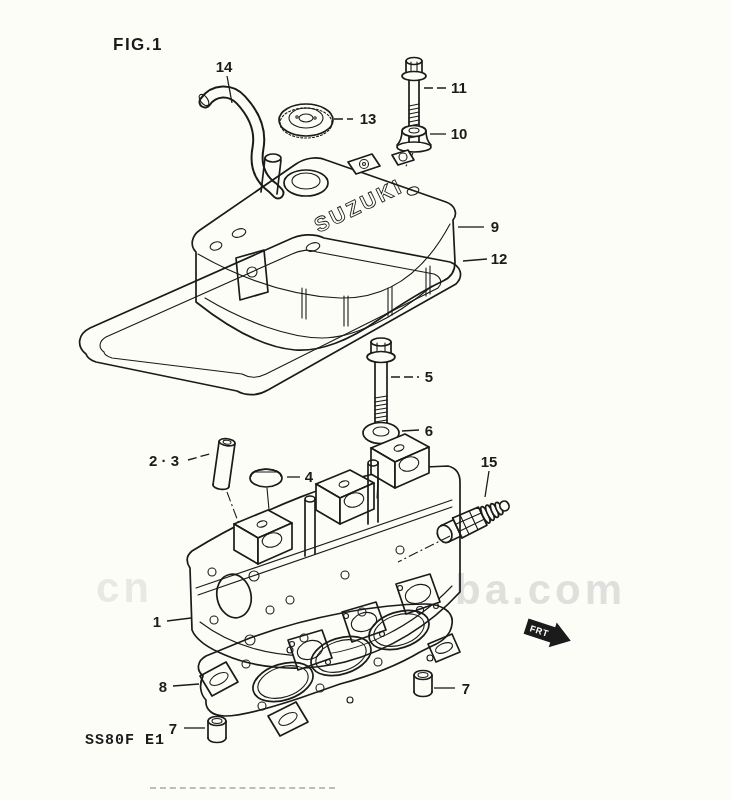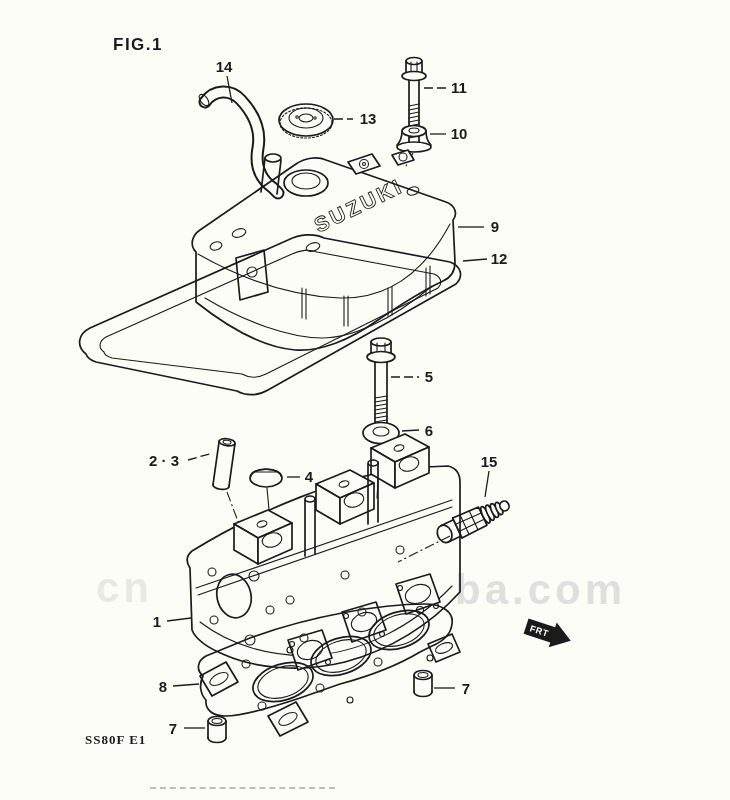--- a/index.html
+++ b/index.html
@@ -22,22 +22,22 @@
     position:absolute;left:506px;top:4px;width:130px;height:42px;
     border-left:2px solid var(--ink);
     border-top:3px dashed var(--ink);
     border-bottom:2px dashed var(--ink);
     display:flex;align-items:center;justify-content:center;
     font-size:27px;font-weight:bold;letter-spacing:9px;
     padding-left:6px;
   }
   .footer-code{
     position:absolute;left:85px;top:732px;
-    font-family:Liberation Serif, serif;
-    font-size:13px;font-weight:bold;letter-spacing:1px;
+    font-family:Liberation Mono, monospace;
+    font-size:15px;font-weight:bold;letter-spacing:1px;
   }
   .footer-rule{
     position:absolute;left:150px;top:787px;width:185px;height:0;
     border-top:2px dashed #8a8a8a;opacity:.55;
   }
   svg{position:absolute;left:0;top:0;}
   .ln{stroke:var(--ink);stroke-width:1.7;fill:none;stroke-linecap:round;stroke-linejoin:round;}
   .lnf{stroke:var(--ink);stroke-width:1.7;fill:var(--paper);stroke-linejoin:round;}
   .thin{stroke:var(--ink);stroke-width:1.1;fill:none;stroke-linecap:round;}
   .leader{stroke:var(--ink);stroke-width:1.3;fill:none;}

